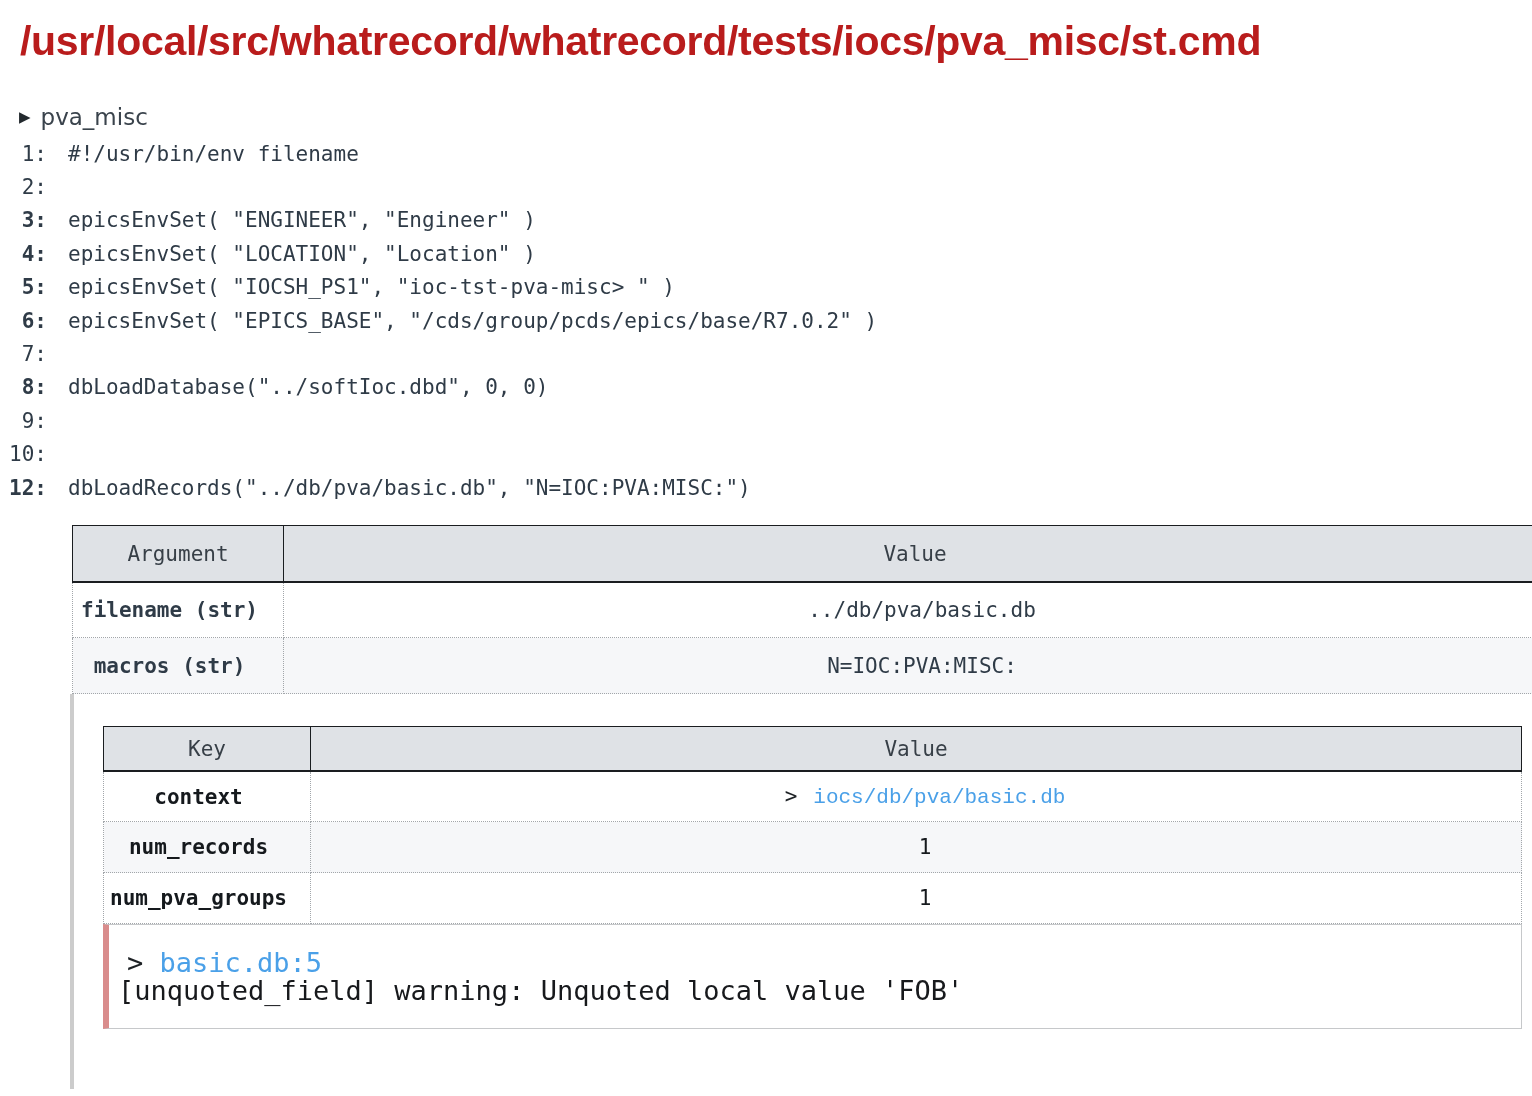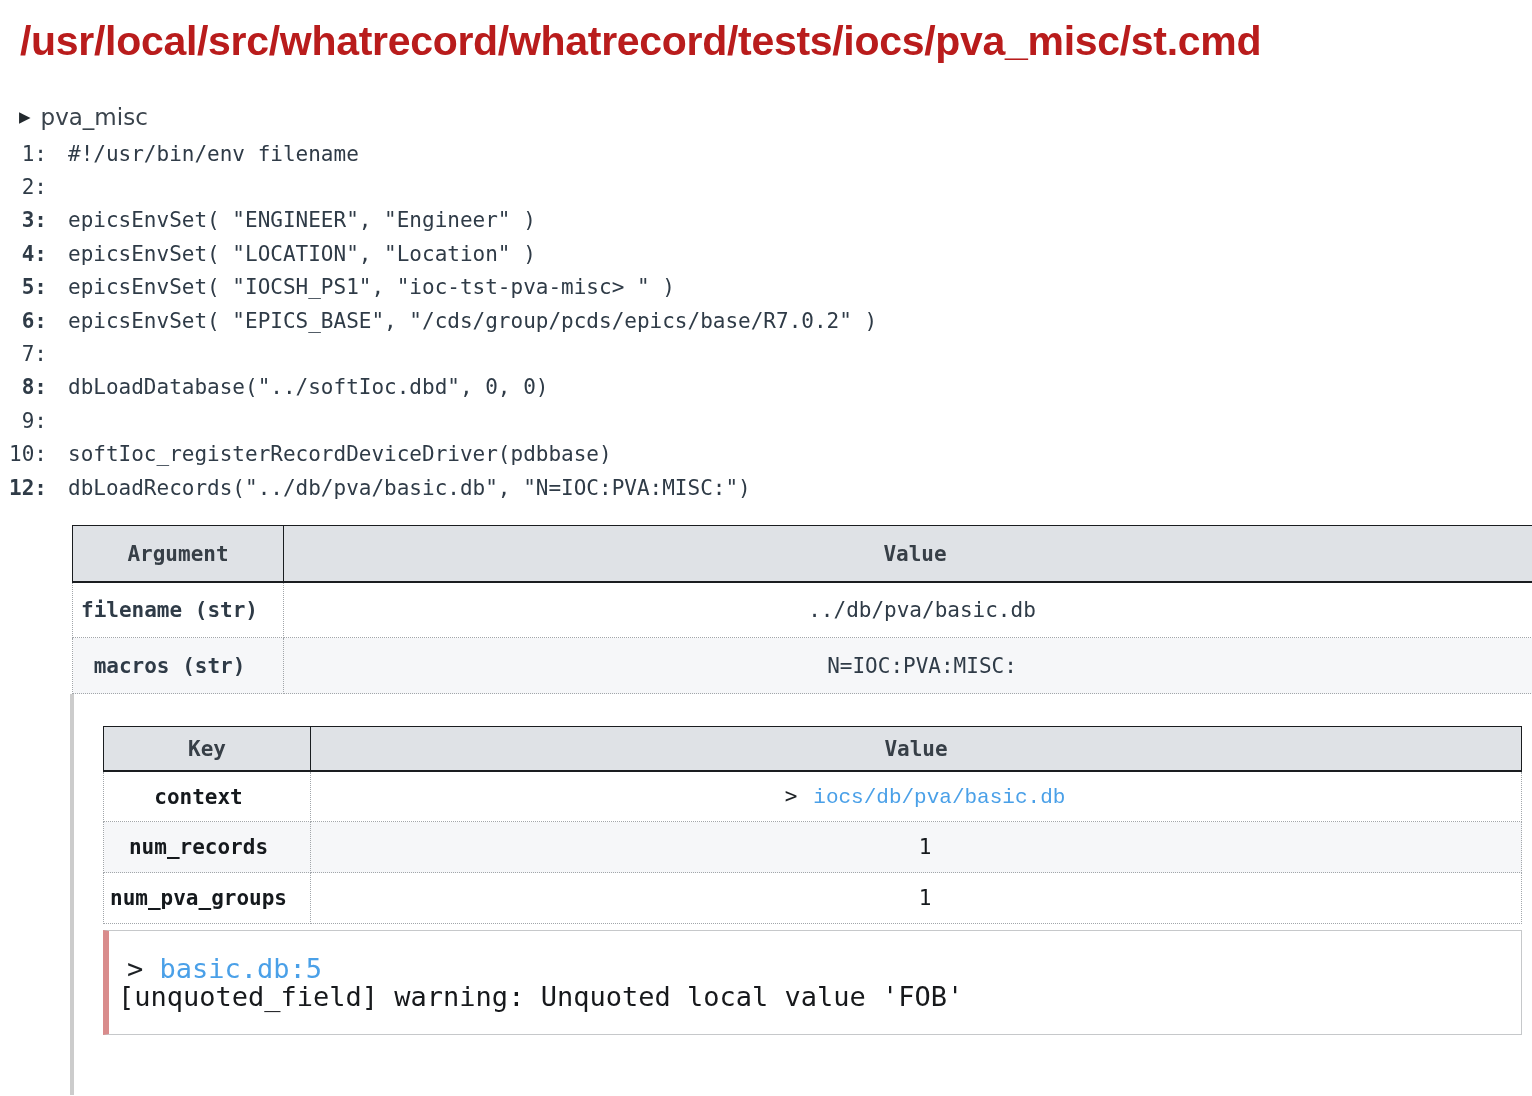--- a/index.html
+++ b/index.html
@@ -55,21 +55,21 @@
   table.tbl {
     border-collapse: collapse;
     table-layout: fixed;
     font-family: "DejaVu Sans Mono", monospace;
     font-size: 21px;
   }
   table.tbl th {
     background: var(--header-bg, #dfe2e6);
     border: 1px solid #1a1d20;
     border-bottom: 2px solid #1a1d20;
-    font-weight: bold;
+    font-weight: normal;
     text-align: center;
     color: #373f47;
   }
   table.tbl td {
     border: 1px dotted #a2a6aa;
     background-clip: padding-box;
     text-align: center;
   }
   table.tbl tbody tr:nth-child(even) td { background-color: var(--zebra-row-bg, #f6f7f9); }
   td.k { font-weight: bold; text-align: right; padding-right: 17px; }
@@ -92,21 +92,20 @@
   .pfx { color: #1d2125; }
   a.lnk {
     color: var(--link, #4aa0e8);
     text-decoration: none;
     cursor: pointer;
   }
   .ctx-link { margin-left: 16px; font-family: Liberation Mono, monospace; }
 
   
   .warnbox {
-    margin-top: 6px;
     width: 1419px;
     border: 1px solid #c6c8ca;
     border-left: 6px solid var(--warning-border, #d98c8c);
     padding: 24px 0 23px 9px;
     font-family: "DejaVu Sans Mono", monospace;
     font-size: 27px;
     line-height: 28px;
     color: #17191c;
     background: #ffffff;
   }
@@ -157,21 +156,20 @@
     <div class="code-line">
         <span class="ln b">8:</span>
         <span class="ct">dbLoadDatabase("../softIoc.dbd", 0, 0)</span>
       </div>
     <div class="code-line">
         <span class="ln">9:</span>
         <span class="ct"></span>
       </div>
     <div class="code-line">
         <span class="ln">10:</span>
-        <span class="ct">softIoc_registerRecordDeviceDriver(pdbbase)</span>
       </div>
     <div class="code-line">
         <span class="ln b">12:</span>
         <span class="ct">dbLoadRecords("../db/pva/basic.db", "N=IOC:PVA:MISC:")</span>
       </div>
   </div>
 
   <table class="tbl outer-table">
     <colgroup>
         <col style="width:211px">

